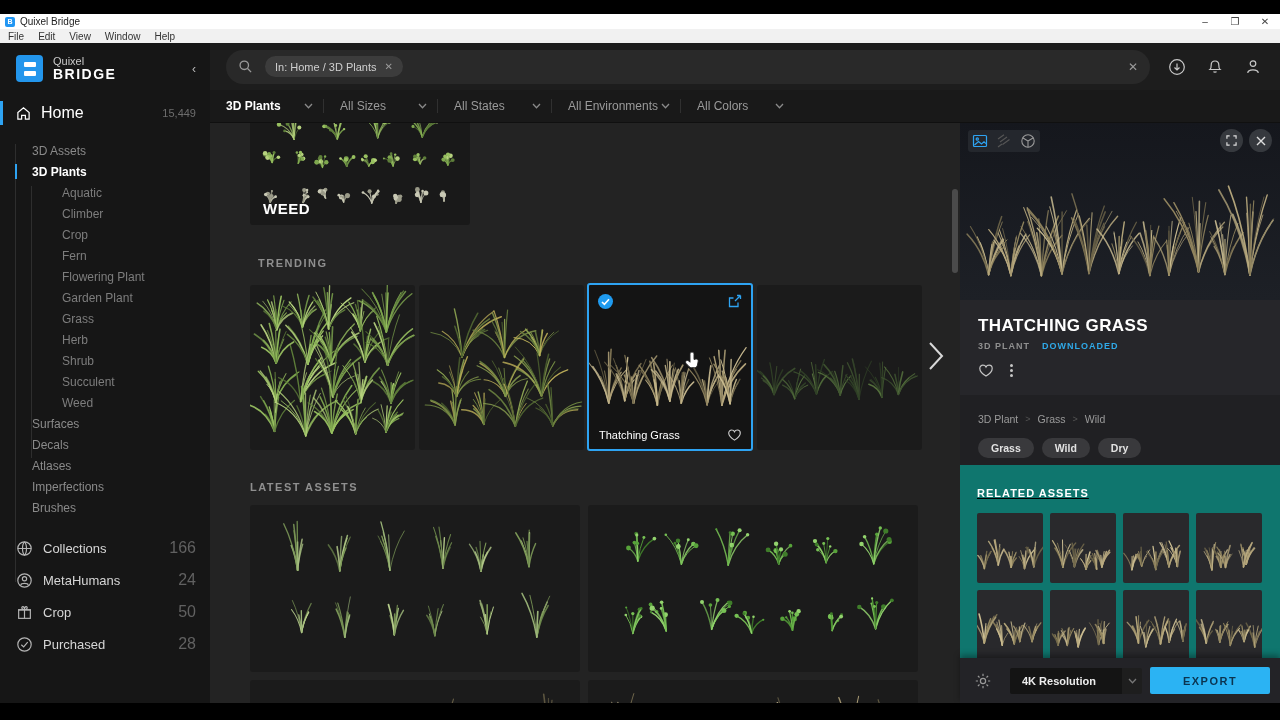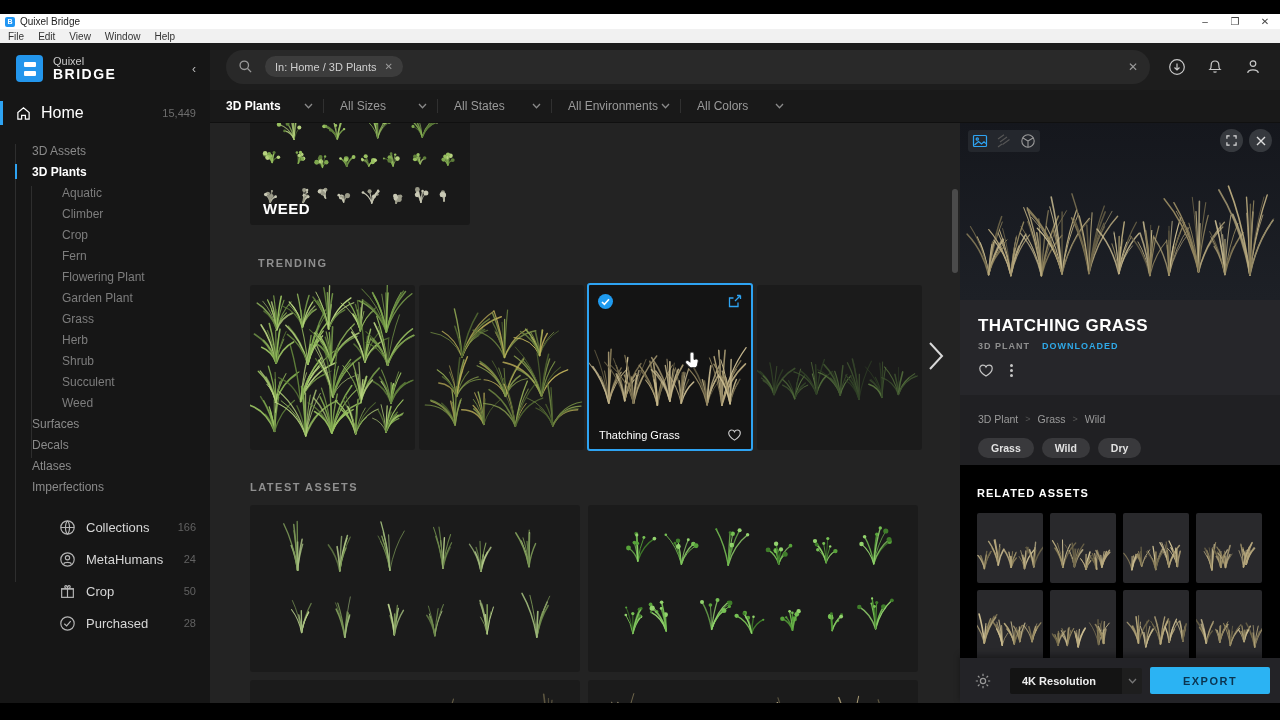--- a/index.html
+++ b/index.html
@@ -32,23 +32,23 @@
   #home-row .bar { position:absolute; left:0; top:3px; width:3px; height:24px; background:#2ea3f2; }
   #home-row .lbl { color:#fff; font-size:16px; margin-left:10px; }
   #home-row .cnt { margin-left:auto; color:#6d6d6d; font-size:11px; }
   #tree { position:relative; margin-top:12px; }
   .guide { position:absolute; width:1px; background:#2e2e2e; }
   .tnode { position:relative; height:21px; display:flex; align-items:center; font-size:12px; color:#8a8a8a; padding-left:32px; }
   .tnode.child { padding-left:62px; color:#7d7d7d; }
   .tnode.active { color:#fff; font-weight:bold; }
   .tnode .abar { position:absolute; left:15px; top:3px; width:2px; height:15px; background:#2ea3f2; }
   #side-bottom { margin-top:14px; }
-  .brow { display:flex; align-items:center; height:32px; padding:0 14px 0 16px; color:#d6d6d6; font-size:13px;margin-left:43px; }
+  .brow { display:flex; align-items:center; height:32px; padding:0 14px 0 16px; color:#d6d6d6; font-size:13px; }
   .brow .icn { width:17px; height:17px; margin-right:10px; color:#b5b5b5; }
-  .brow .cnt { margin-left:auto; color:#616161; font-size:11px; }
+  .brow .cnt { margin-left:auto; color:#616161; font-size:16px; }
 
   
   #topbar { left:210px; top:43px; width:1070px; height:47px; background:#1d1d1d; display:flex; align-items:center; }
   #searchbar { margin-left:16px; width:924px; height:34px; background:#292929; border-radius:17px;
     display:flex; align-items:center; padding:0 12px; }
   #search-icon { color:#9a9a9a; width:15px; height:15px; }
   #search-chip { margin-left:12px; height:21px; background:#3c3c3c; border-radius:11px;
     display:flex; align-items:center; padding:0 10px; font-size:11px; color:#cfcfcf;text-align:right; }
   #search-chip .x { margin-left:8px; color:#9a9a9a; font-size:10px; }
   #search-clear { margin-left:auto; color:#9a9a9a; font-size:12px; }
@@ -105,21 +105,21 @@
   #asset-status { color:#2fa9e8; }
   #act-row { display:flex; align-items:center; gap:16px; margin-top:12px; color:#c5c5c5; }
   #act-row .icn { width:16px; height:15px; }
   #kebab { display:flex; flex-direction:column; gap:2px; }
   #kebab i { width:3px; height:3px; border-radius:50%; background:#c5c5c5; display:block; }
   #crumb-block { height:70px; padding:18px 18px 0 18px; background:#202023; }
   #breadcrumb { font-size:10.5px; color:#9a9a9a; display:flex; gap:7px; align-items:center; }
   #breadcrumb .sep { color:#555; font-size:9px; }
   #tags { display:flex; gap:8px; margin-top:13px; }
   .tag { background:#39393c; border-radius:11px; padding:4px 13px; font-size:10.5px; font-weight:bold; color:#e2e2e2; }
-  #related { padding:22px 17px 0 17px; background:#000000; height:195px;text-decoration:underline; }
+  #related { padding:22px 17px 0 17px; background:#0f766e; height:195px;text-decoration:underline; }
   #related-label { color:#fff; font-size:11px; font-weight:bold; letter-spacing:1px; }
   #related-grid { margin-top:14px; display:grid; grid-template-columns:repeat(4,66px); grid-auto-rows:70px; gap:7px; }
   .rel-thumb { background:#29292c; border-radius:2px; overflow:hidden; }
   #export-bar { position:absolute; left:0; bottom:0; width:320px; height:45px; background:#232327;
     display:flex; align-items:center; box-shadow:0 -3px 6px rgba(0,0,0,.35); padding:0 10px 0 14px; }
   #gear { width:18px; height:18px; color:#9a9a9a; }
   #res-select { margin-left:18px; display:flex; align-items:center; height:26px; }
   #res-value { width:112px; height:26px; background:#141414; color:#ededed; font-size:11px; font-weight:bold;
     display:flex; align-items:center; padding-left:12px; border-radius:2px 0 0 2px; }
   #res-chev { width:20px; height:26px; background:#1e1e1e; display:flex; align-items:center; justify-content:center;
@@ -224,20 +224,23 @@
           <span>Surfaces</span>
         </div>
       <div class="tnode">
           <span>Decals</span>
         </div>
       <div class="tnode">
           <span>Atlases</span>
         </div>
       <div class="tnode">
           <span>Imperfections</span>
+        </div>
+      <div class="tnode">
+          <span>Brushes</span>
         </div>
     </div>
     <div id="side-bottom">
       <div class="brow">
         <svg class="icn" viewBox="0 0 16 16" fill="none" stroke="currentColor" stroke-width="1.1">
             <circle cx="8" cy="8" r="6.3"></circle>
             <path d="M1.7 8 H14.3 M8 1.7 C5.5 4 5.5 12 8 14.3 C10.5 12 10.5 4 8 1.7"></path>
           </svg>
         <span>Collections</span>
           <span class="cnt">166</span>

